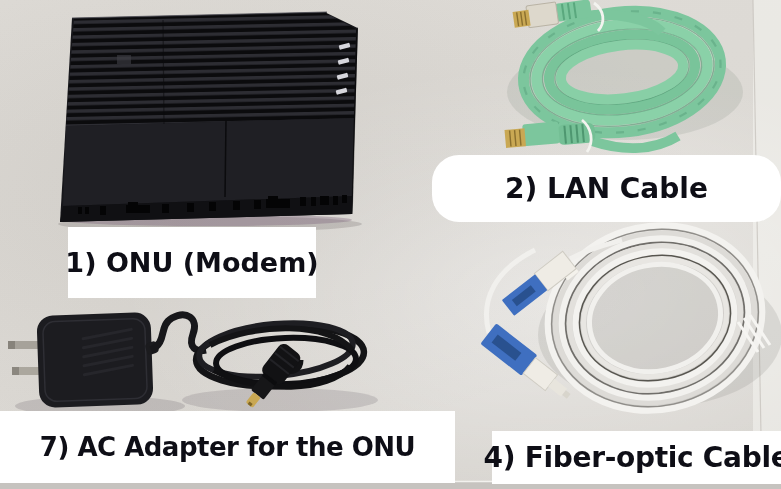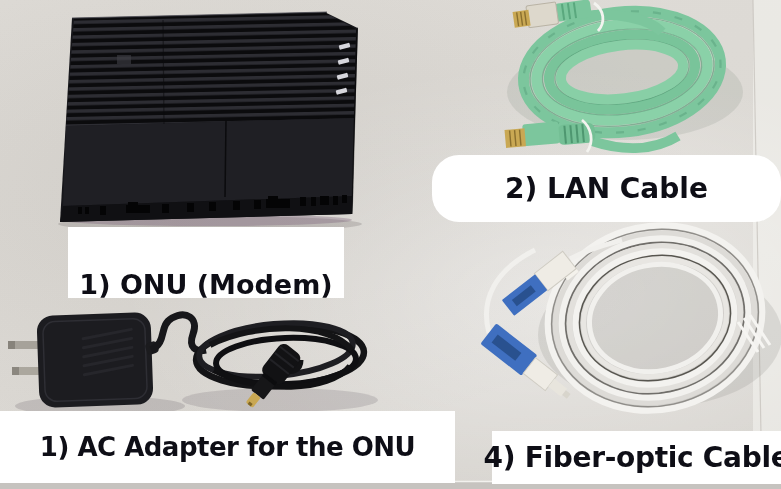--- a/index.html
+++ b/index.html
@@ -20,21 +20,21 @@
       radial-gradient(ellipse at 28% 38%, rgba(120,115,108,.12), transparent 60%),
       radial-gradient(ellipse at 70% 60%, rgba(255,255,255,.45), transparent 55%),
       linear-gradient(170deg,#dedbd6 0%, var(--background) 55%, #d5d2cd 100%);
   }
   .photo-svg{position:absolute;left:0;top:0;width:781px;height:489px;display:block;}
   .label-box{
     position:absolute;display:flex;align-items:center;justify-content:center;
     background:var(--label-background);color:var(--label-text);
     font-weight:700;white-space:nowrap;line-height:1;
   }
-  .label-onu  {left:68px; top:227px; width:276px; height:71px; font-size:27px;align-items:flex-end;}
+  .label-onu  {left:68px; top:227px; width:248px; height:71px; font-size:27px;}
   .label-lan  {left:432px;top:155px; width:349px; height:67px; font-size:28px;border-radius:27px;}
   .label-ac   {left:0px;  top:411px; width:455px; height:72px; font-size:26px; letter-spacing:-0.5px;}
   .label-fiber{left:492px;top:431px; width:289px; height:53px; font-size:28px; letter-spacing:-0.3px;}
   
   .lan-stroke{stroke:var(--lan-cable-green);}
   .lan-fill{fill:var(--lan-cable-green);}
   .fiber-stroke{stroke:var(--fiber-cable-white);}
   .blue-fill{fill:var(--fiber-connector-blue);}
   .gold-fill{fill:var(--connector-gold);}
   .device-fill{fill:var(--device-black);}
@@ -233,19 +233,19 @@
     </g>
   </svg>
 
   <div class="label-box label-onu">
     <span>1) ONU (Modem)</span>
   </div>
   <div class="label-box label-lan">
     <span>2) LAN Cable</span>
   </div>
   <div class="label-box label-ac">
-    <span>1) AC Adapter for the ONU</span>
+    <span>7) AC Adapter for the ONU</span>
   </div>
   <div class="label-box label-fiber">
     <span>4) Fiber-optic Cable</span>
   </div>
 
 </div>
 
 </body></html>

